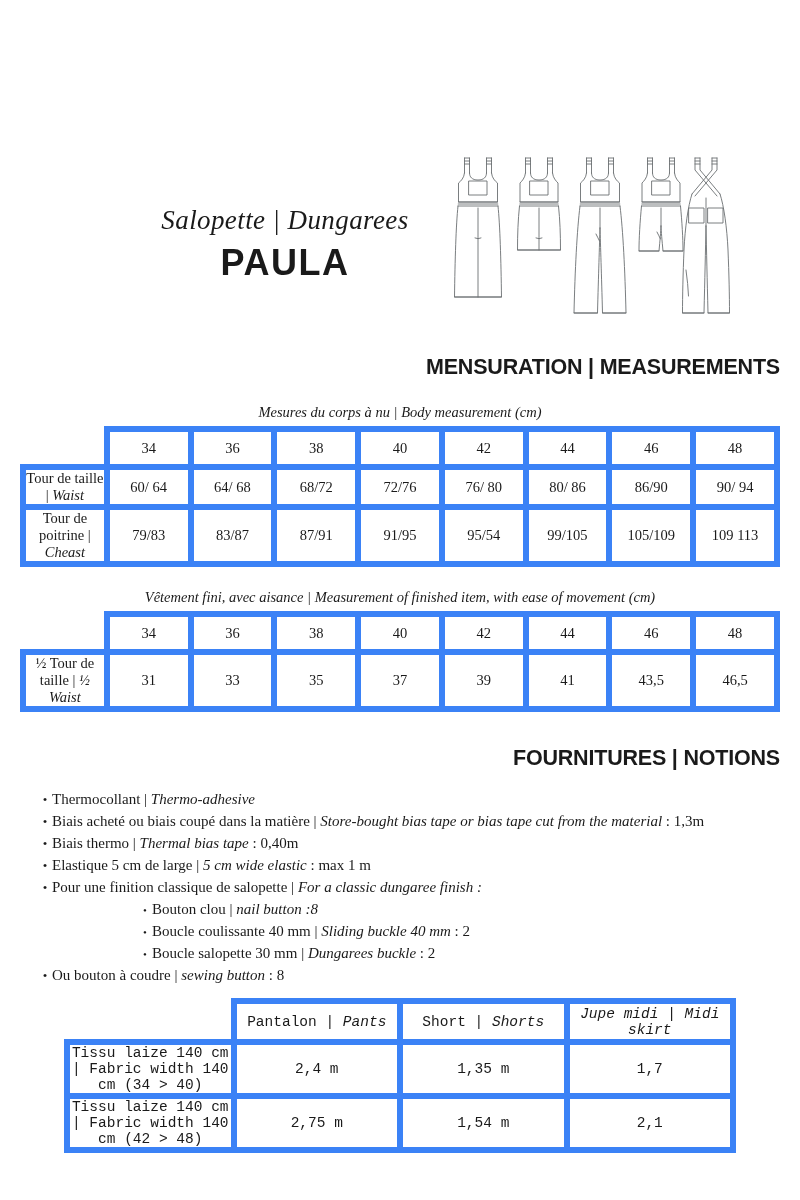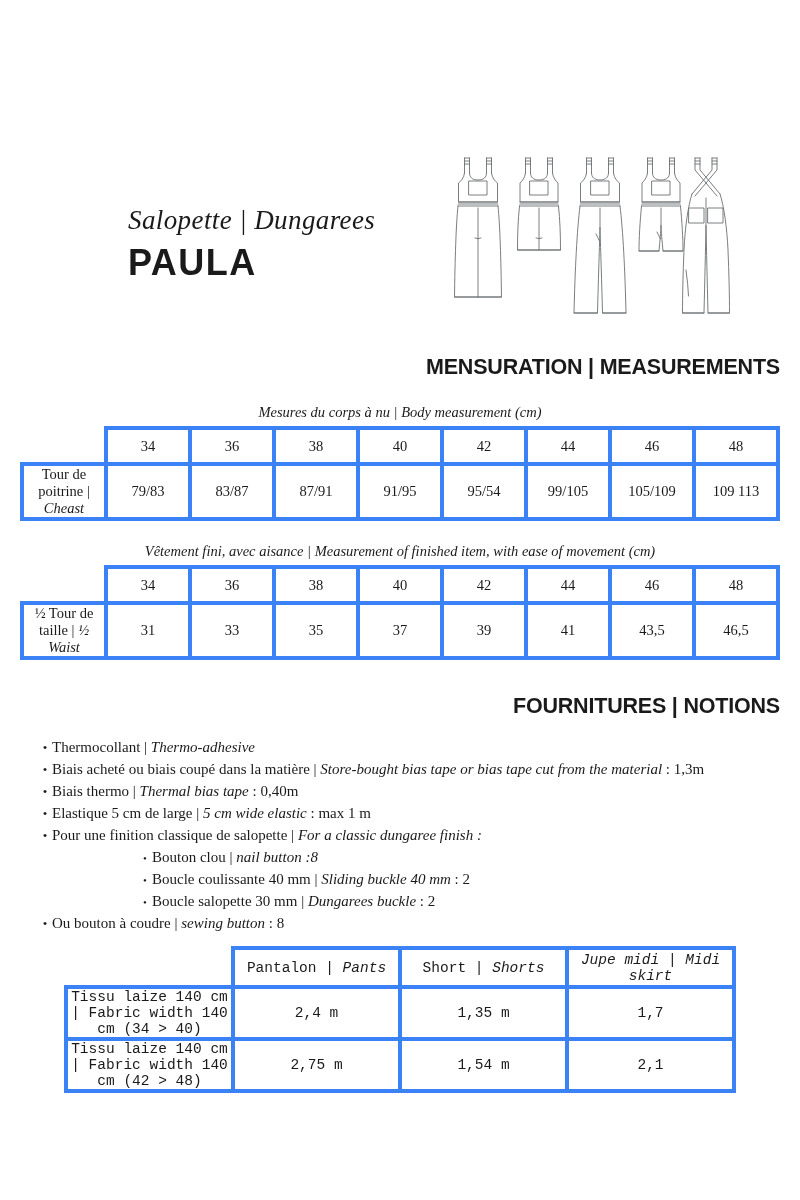--- a/index.html
+++ b/index.html
@@ -24,23 +24,24 @@
   }
 
   
   .header-block {
     position: relative;
     height: 185px;
     margin-top: 150px;
   }
   .title-wrap {
     position: absolute;
-    left: 108px;
+    left: 100px;
     top: 55px;
     width: 330px;
+    text-align: center;
   }
   .title-script {
     font-family: "Liberation Serif", serif;
     font-style: italic;
     font-size: 27px;
     letter-spacing: 0.4px;
     white-space: nowrap;
   }
   .title-name {
     font-family: "Liberation Sans", sans-serif;
@@ -80,21 +81,21 @@
   #caption-finished { margin-top: 22px; }
 
   
   table {
     border-collapse: collapse;
     font-family: "Liberation Serif", serif;
     font-size: 14.5px;
     table-layout: fixed;
   }
   table td, table th {
-    border: 4px solid #3b82f6;
+    border: 6px solid #3b82f6;
     text-align: center;
     font-weight: normal;
     padding: 0;
     height: 32px;
     vertical-align: middle;
   }
   .corner-blank {
     border: none !important;
   }
   .rowlabel {
@@ -267,20 +268,31 @@
       <td>34</td>
       <td>36</td>
       <td>38</td>
       <td>40</td>
       <td>42</td>
       <td>44</td>
       <td>46</td>
       <td>48</td>
     </tr>
     <tr>
+      <td class="rowlabel"><span>Tour de taille</span> | <span class="ital">Waist</span></td>
+      <td>60/ 64</td>
+      <td>64/ 68</td>
+      <td>68/72</td>
+      <td>72/76</td>
+      <td>76/ 80</td>
+      <td>80/ 86</td>
+      <td>86/90</td>
+      <td>90/ 94</td>
+    </tr>
+    <tr>
       <td class="rowlabel"><span>Tour de poitrine</span> | <span class="ital">Cheast</span></td>
       <td>79/83</td>
       <td>83/87</td>
       <td>87/91</td>
       <td>91/95</td>
       <td>95/54</td>
       <td>99/105</td>
       <td>105/109</td>
       <td>109 113</td>
     </tr>

